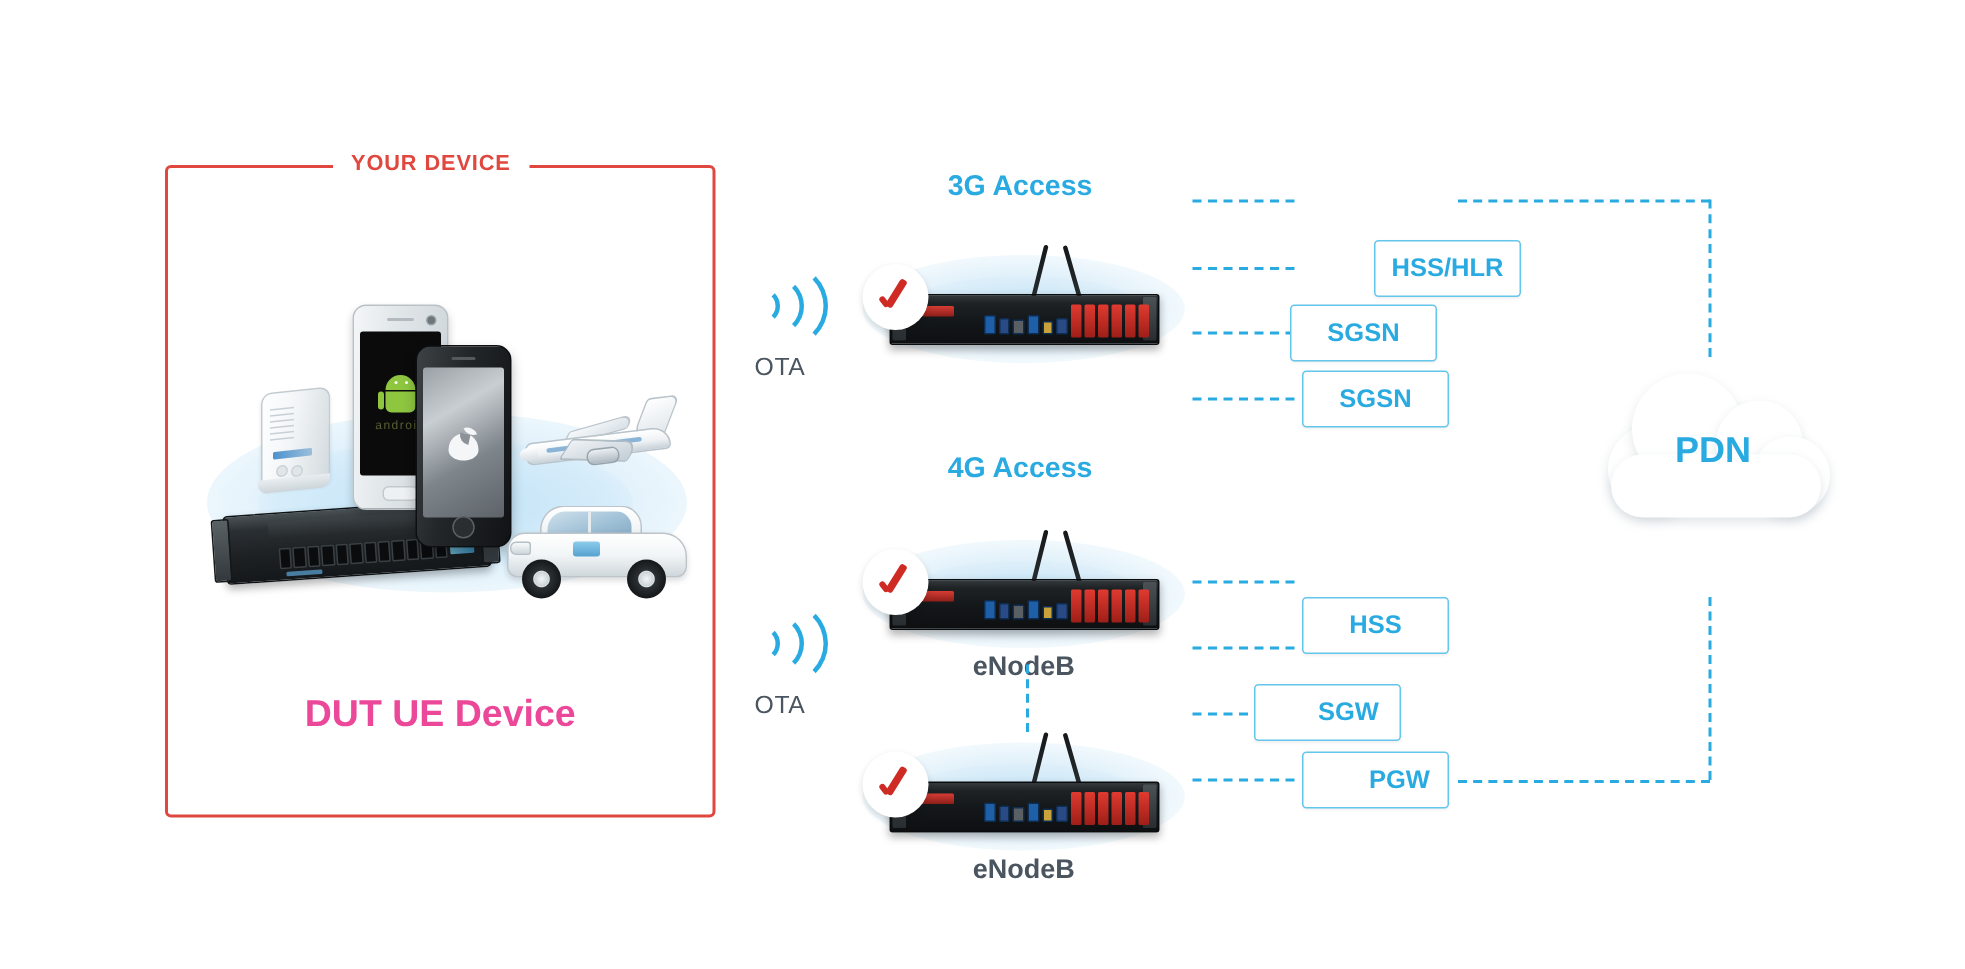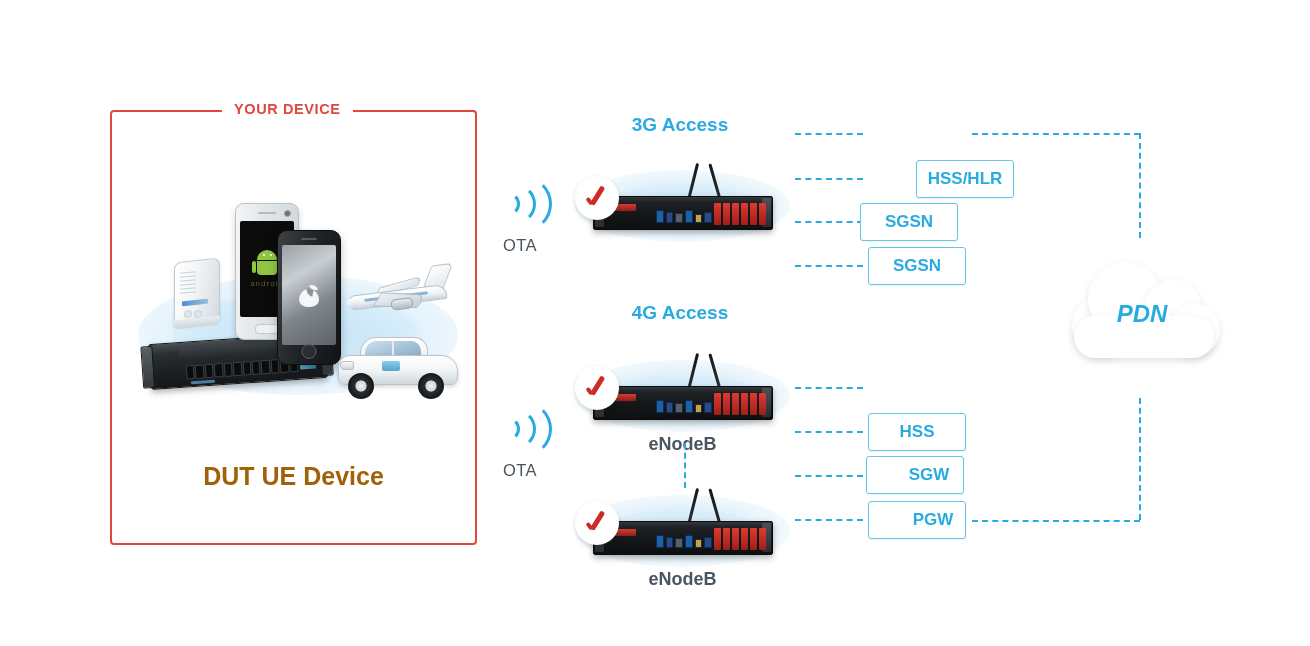--- a/index.html
+++ b/index.html
@@ -149,21 +149,21 @@
   .switch-top{position:absolute;left:30px;top:6px;width:118px;height:12px;border-radius:2px;
     background:linear-gradient(180deg,#3d4347,#24282b);}
   .switch-led{position:absolute;left:150px;top:27px;width:16px;height:9px;border-radius:1px;
     background:linear-gradient(90deg,#7fd0f0,#3a9fd0);opacity:.8;}
   .switch-brand{position:absolute;left:40px;top:40px;width:24px;height:3px;border-radius:1px;
     background:#5fa8d8;opacity:.7;}
 
   
   .dut-label{
     position:absolute;left:110px;top:462px;width:367px;text-align:center;
-    color:#a16207;font-size:25px;font-weight:bold;
+    color:#ec4899;font-size:25px;font-weight:bold;
   }
 
   
   .ota{position:absolute;width:70px;text-align:center;}
   .ota .waves{position:relative;height:62px;width:52px;margin:0 auto;}
   .ota .waves span{
     position:absolute;left:0;top:0;border:3.5px solid transparent;
     border-right-color:#29abe2;border-radius:50%;
   }
   .ota .w1{width:18px;height:18px;margin:22px 0 0 2px;border-width:4px;}
@@ -214,21 +214,21 @@
     background:#ffffff;color:#29abe2;font-size:17px;font-weight:bold;
     display:flex;align-items:center;justify-content:center;box-sizing:border-box;
     box-shadow:0 1px 2px rgba(0,0,0,.06);
   }
 
   
   .dash-h{position:absolute;height:0;border-top:2.5px dashed #29abe2;}
   .dash-v{position:absolute;width:0;border-left:2.5px dashed #29abe2;}
 
   
-  .cloud{position:absolute;left:1058px;top:254px;width:168px;height:108px;font-style:italic;}
+  .cloud{position:absolute;left:1058px;top:241px;width:168px;height:108px;}
   .cloud b{position:absolute;background:#ffffff;border-radius:50%;
     box-shadow:0 3px 7px rgba(120,135,150,.22);}
   .cloud .c1{left:14px;top:42px;width:60px;height:60px;}
   .cloud .c2{left:30px;top:8px;width:74px;height:74px;}
   .cloud .c3{left:86px;top:26px;width:58px;height:58px;}
   .cloud .c4{left:110px;top:50px;width:52px;height:52px;}
   .cloud .cbase{left:16px;top:62px;width:140px;height:42px;border-radius:22px;}
   .cloud-text{position:absolute;left:0;top:46px;width:168px;text-align:center;
     color:#29abe2;font-size:24px;font-weight:bold;z-index:3;}
 </style>
@@ -464,22 +464,22 @@
       <div class="check-mark"></div>
     </div>
     <div class="bs-label">eNodeB</div>
   </div>
 
   <div class="dash-h" style="left:795px;top:387px;width:68px;"></div>
   <div class="dash-h" style="left:795px;top:431px;width:68px;"></div>
   <div class="dash-h" style="left:795px;top:475px;width:68px;"></div>
   <div class="dash-h" style="left:795px;top:519px;width:68px;"></div>
 
-  <div class="nbox" style="left:868px;top:413px;">HSS</div>
-  <div class="nbox" style="left:866px;top:456px;padding-left:28px;">SGW</div>
+  <div class="nbox" style="left:868px;top:398px;">HSS</div>
+  <div class="nbox" style="left:836px;top:456px;padding-left:28px;">SGW</div>
   <div class="nbox" style="left:868px;top:501px;padding-left:32px;">PGW</div>
 
   <div class="dash-h" style="left:972px;top:133px;width:168px;"></div>
   <div class="dash-v" style="left:1139px;top:133px;height:105px;"></div>
 
   <div class="dash-h" style="left:972px;top:520px;width:168px;"></div>
   <div class="dash-v" style="left:1139px;top:398px;height:122px;"></div>
 
   <div class="cloud">
     <b class="c1"></b>

